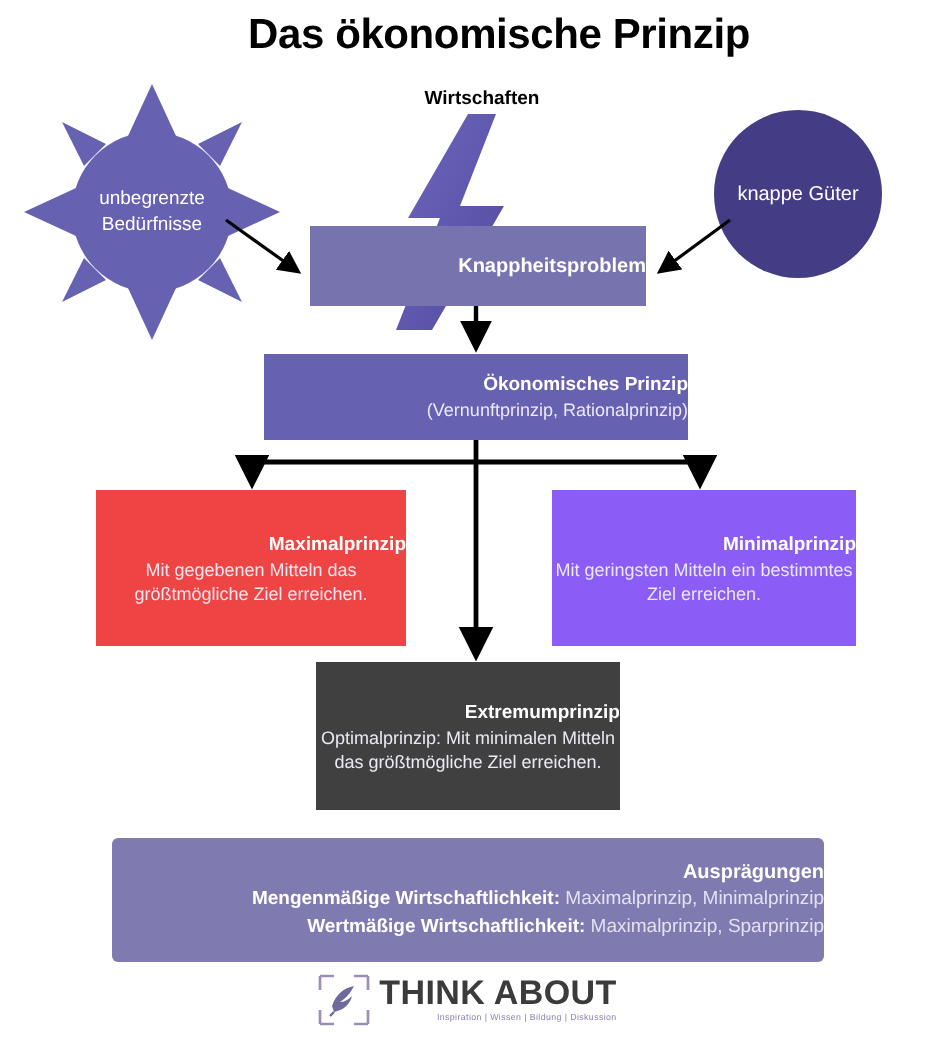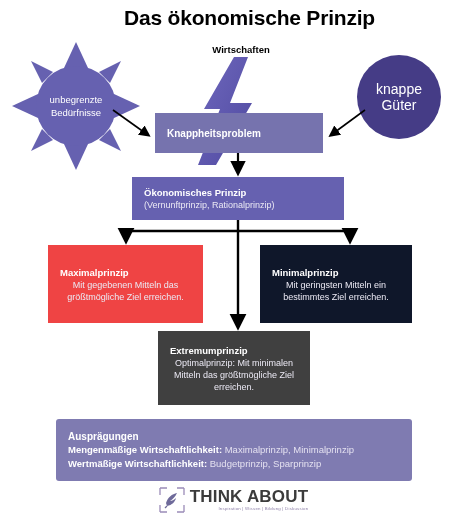--- a/index.html
+++ b/index.html
@@ -69,21 +69,21 @@
     width: 84px;
     height: 84px;
     border-radius: 50%;
     background: #453c86;
     display: flex;
     align-items: center;
     justify-content: center;
   }
   .circle-goods span {
     color: #ffffff;
-    font-size: 14px;
+    font-size: 10px;
     text-align: center;
   }
 
   
   .bolt-label {
     position: absolute;
     left: 186px;
     top: 44px;
     width: 110px;
     text-align: center;
@@ -108,25 +108,25 @@
     height: 522px;
     pointer-events: none;
   }
 
   
   .box {
     position: absolute;
     box-sizing: border-box;
     display: flex;
     flex-direction: column;
-    align-items: flex-start;
+    align-items: flex-end;
     justify-content: center;
     text-align: center;
     color: #ffffff;
-    padding: 4px 12px;
+    padding: 4px 0;
   }
   .box .b-title {
     font-weight: bold;
     font-size: 9.5px;
     line-height: 13px;
   }
   .box .b-body {
     font-size: 9px;
     line-height: 12px;
     color: #ebe9f4;
@@ -151,25 +151,25 @@
   }
 
   .box-max {
     left: 48px;
     top: 245px;
     width: 155px;
     height: 78px;
     background: #ef4444;
   }
   .box-min {
-    left: 260px;
+    left: 276px;
     top: 245px;
     width: 152px;
     height: 78px;
-    background: #0f172a;
+    background: #8b5cf6;
   }
   .box-extremum {
     left: 158px;
     top: 331px;
     width: 152px;
     height: 74px;
     background: #404040;
   }
   .box-forms {
     left: 56px;
@@ -287,21 +287,21 @@
   <div class="b-title">Extremumprinzip</div>
   <div class="b-body">Optimalprinzip: Mit minimalen Mitteln das größtmögliche Ziel erreichen.</div>
 </div>
 
 <div class="box box-forms">
   <div class="b-title">Ausprägungen</div>
   <div class="forms-line">
     <b>Mengenmäßige Wirtschaftlichkeit:</b><span> Maximalprinzip, Minimalprinzip</span>
   </div>
   <div class="forms-line">
-    <b>Wertmäßige Wirtschaftlichkeit:</b><span> Budgetprinzip, Sparprinzip</span>
+    <b>Wertmäßige Wirtschaftlichkeit:</b><span> Maximalprinzip, Sparprinzip</span>
   </div>
 </div>
 
 <svg class="arrows" viewBox="0 0 467 522">
   <defs>
     <marker id="ah" markerWidth="9" markerHeight="9" refX="5.2" refY="3.6" orient="auto" markerUnits="strokeWidth">
       <polygon points="0,0 7.2,3.6 0,7.2" fill="#000000"></polygon>
     </marker>
   </defs>
 

